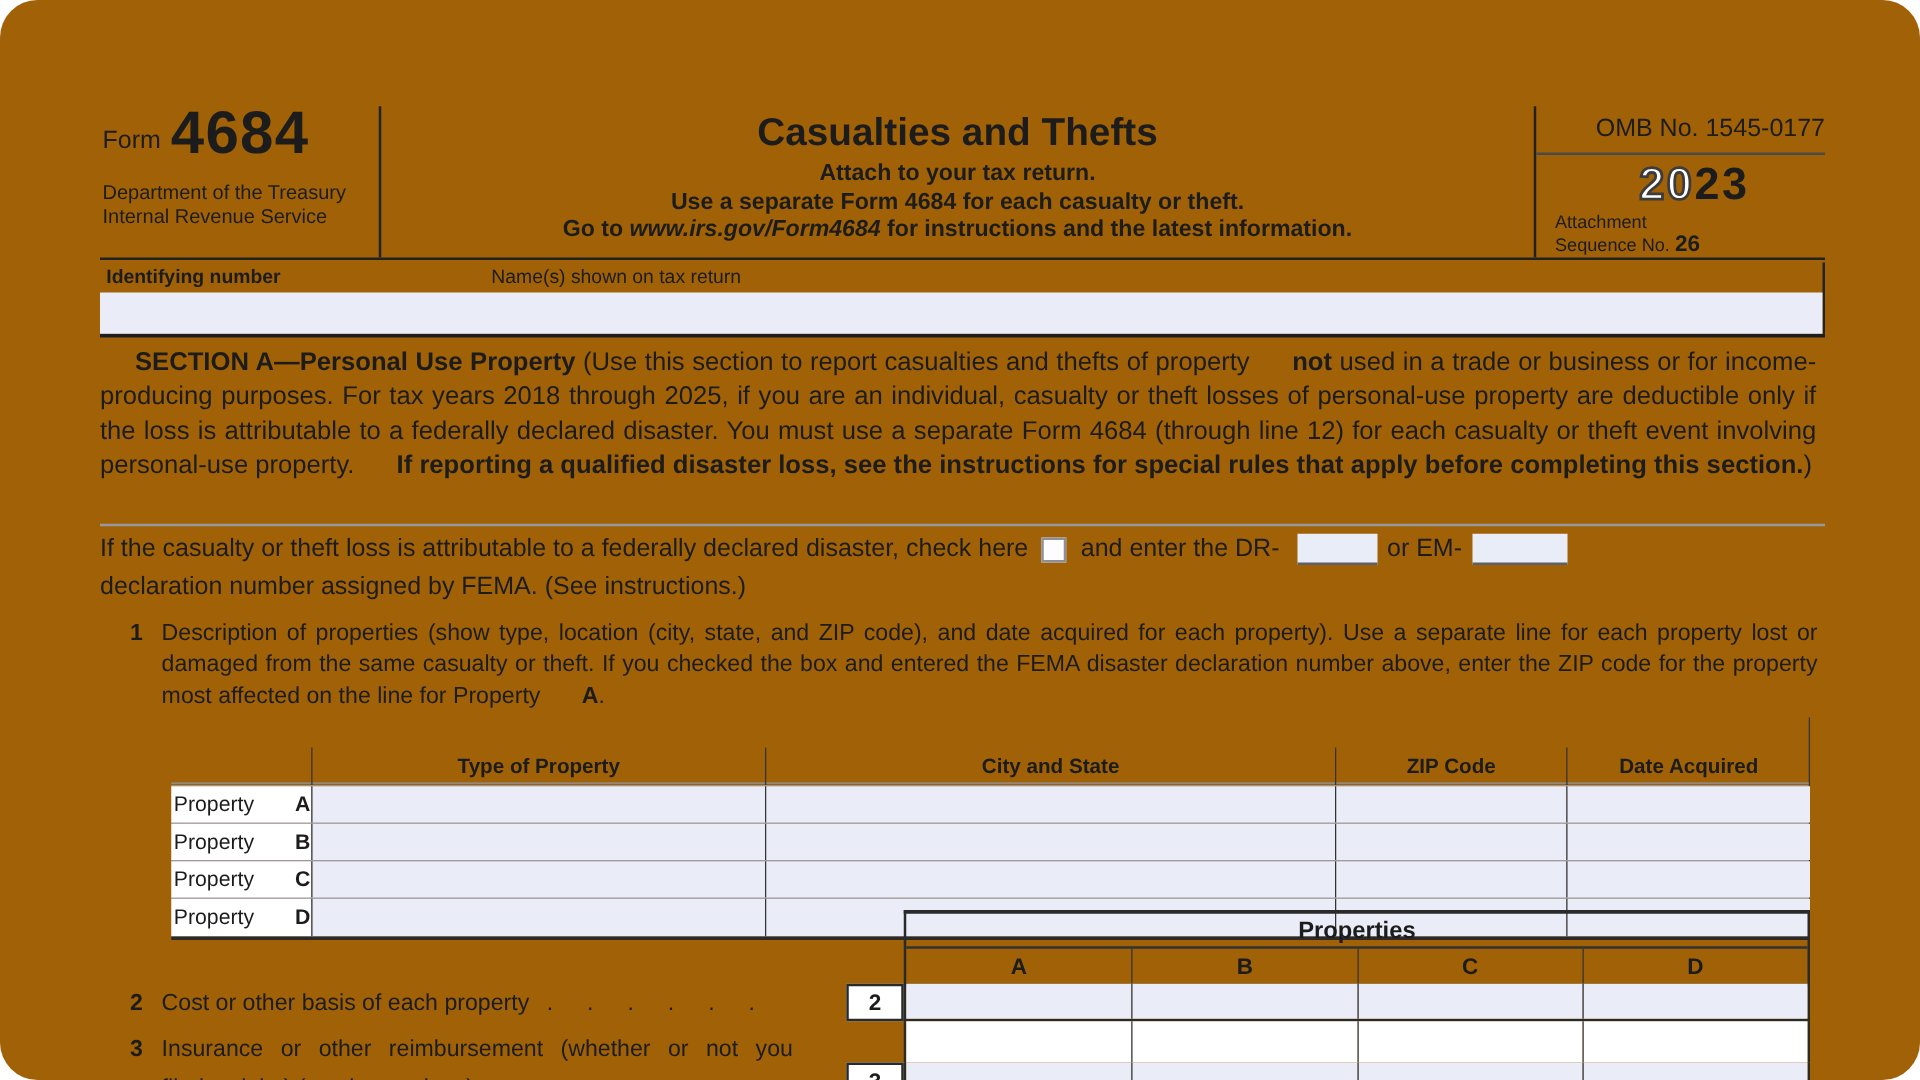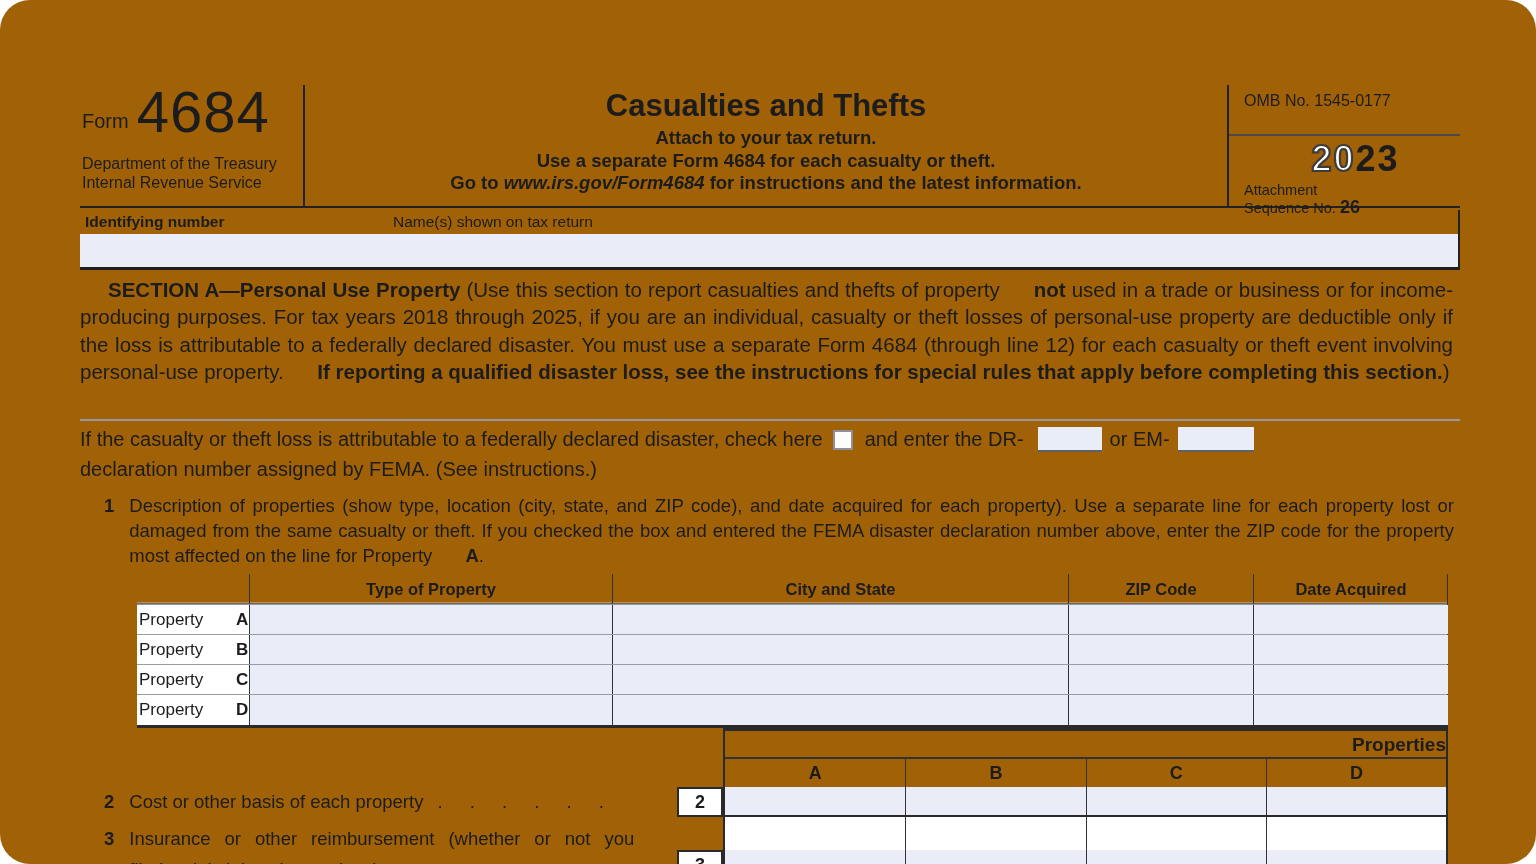--- a/index.html
+++ b/index.html
@@ -8,27 +8,27 @@
   .page { position:relative; width:1536px; height:864px; background:#a16207; overflow:hidden;border-radius:30px; }
   .b { font-weight:bold;margin-left:28px; }
   .it { font-style:italic; }
 
   
   .hdr { position:absolute; left:80px; top:85px; width:1380px; height:123px;
          border-bottom:2px solid #222; display:flex; }
   .hdr-left { width:225px; border-right:2px solid #222; padding-left:2px; }
   .form-line { display:flex; align-items:flex-end; gap:8px; }
   .form-word { font-size:20px; padding-bottom:5px; }
-  .form-number { font-size:58px; font-weight:normal; line-height:0.92; letter-spacing:1px;text-align:center; }
+  .form-number { font-size:48px; font-weight:bold; line-height:0.92; letter-spacing:1px;text-align:center; }
   .dept { margin-top:16px; font-size:16px; line-height:19px; }
   .hdr-center { flex:1; text-align:center; padding-top:3px; }
   .form-title { font-size:31px; font-weight:bold; line-height:36px; margin-bottom:3px; }
   .sub { font-size:18.5px; font-weight:bold; line-height:22.5px; }
   .hdr-right { width:233px; border-left:2px solid #222; display:flex; flex-direction:column; }
-  .omb { font-size:16px; padding:7px 0 24px 15px; border-bottom:2px solid #4a4a4a; }
+  .omb { font-size:20px; padding:7px 0 7px 15px; border-bottom:2px solid #4a4a4a;text-align:right; }
   .year { font-size:36px; line-height:46px; text-align:center; letter-spacing:2px; font-weight:bold;padding-left:22px; }
   .year-outline { color:#ffffff; -webkit-text-stroke:2.2px #3c3c3c; }
   .attach { font-size:14.5px; line-height:17px; padding-left:15px; }
   .seq-num { font-weight:bold; font-size:18px; }
 
   
   .name-row { position:absolute; left:80px; top:210px; width:1380px; height:60px;
               border-bottom:3px solid #1e1e1e; display:flex; }
   .nr-cell { position:relative; }
   .nr-name { flex:1; border-right:2px solid #222; }
@@ -57,33 +57,33 @@
   
   .item1 { position:absolute; left:104px; top:493px; width:1350px; display:flex; gap:15px;
            font-size:18.5px; line-height:25px; }
   .item-num { font-weight:bold; flex:none; }
   .item-text { flex:1; text-align:justify; }
 
   
   .table1 { position:absolute; left:137px; top:574px; width:1311px;
             border-right:1.5px solid #333; border-bottom:3px solid #2a2a2a; }
   .t1-row { display:grid; grid-template-columns:112px 363px 456px 185px 195px; }
-  .t1-head { height:31px; border-bottom:3px double #8f95a3; }
+  .t1-head { height:31px; border-bottom:3px double #8f95a3;margin-top:24px; }
   .t1-hcell { font-weight:bold; font-size:16.5px; text-align:center; line-height:30px;
               border-left:1.5px solid #333; }
   .t1-hcell.first { border-left:none; }
   .t1-data { height:30px; border-bottom:2px solid #9b9ba8; }
   .t1-data.last { border-bottom:none; }
   .t1-label { font-size:17px; line-height:29px; background:#fff; padding-left:2px; }
   .t1-cell { background:#eaedf8; border-left:1.5px solid #333; }
 
   
   .pgrid { position:absolute; left:723px; top:728px; width:725px;
            border-left:2px solid #2a2a2a; border-right:2px solid #2a2a2a; border-top:3px solid #2a2a2a; }
-  .pg-title { height:28px; line-height:27px; text-align:right; font-weight:bold; font-size:19px;
+  .pg-title { height:28px; line-height:27px; text-align:center; font-weight:bold; font-size:19px;
               border-bottom:2px solid #333; }
   .pg-cols { display:grid; grid-template-columns:repeat(4,1fr); height:30px;
              border-bottom:2px solid #2a2a2a; }
   .pg-col { text-align:center; font-weight:bold; font-size:18px; line-height:29px;
             border-left:1.5px solid #333; }
   .pg-col.first { border-left:none; }
 
   
   .numrow { position:absolute; left:677px; display:flex; }
   .num-box { width:46px; height:30px; border:2px solid #2a2a2a; background:#fff;

